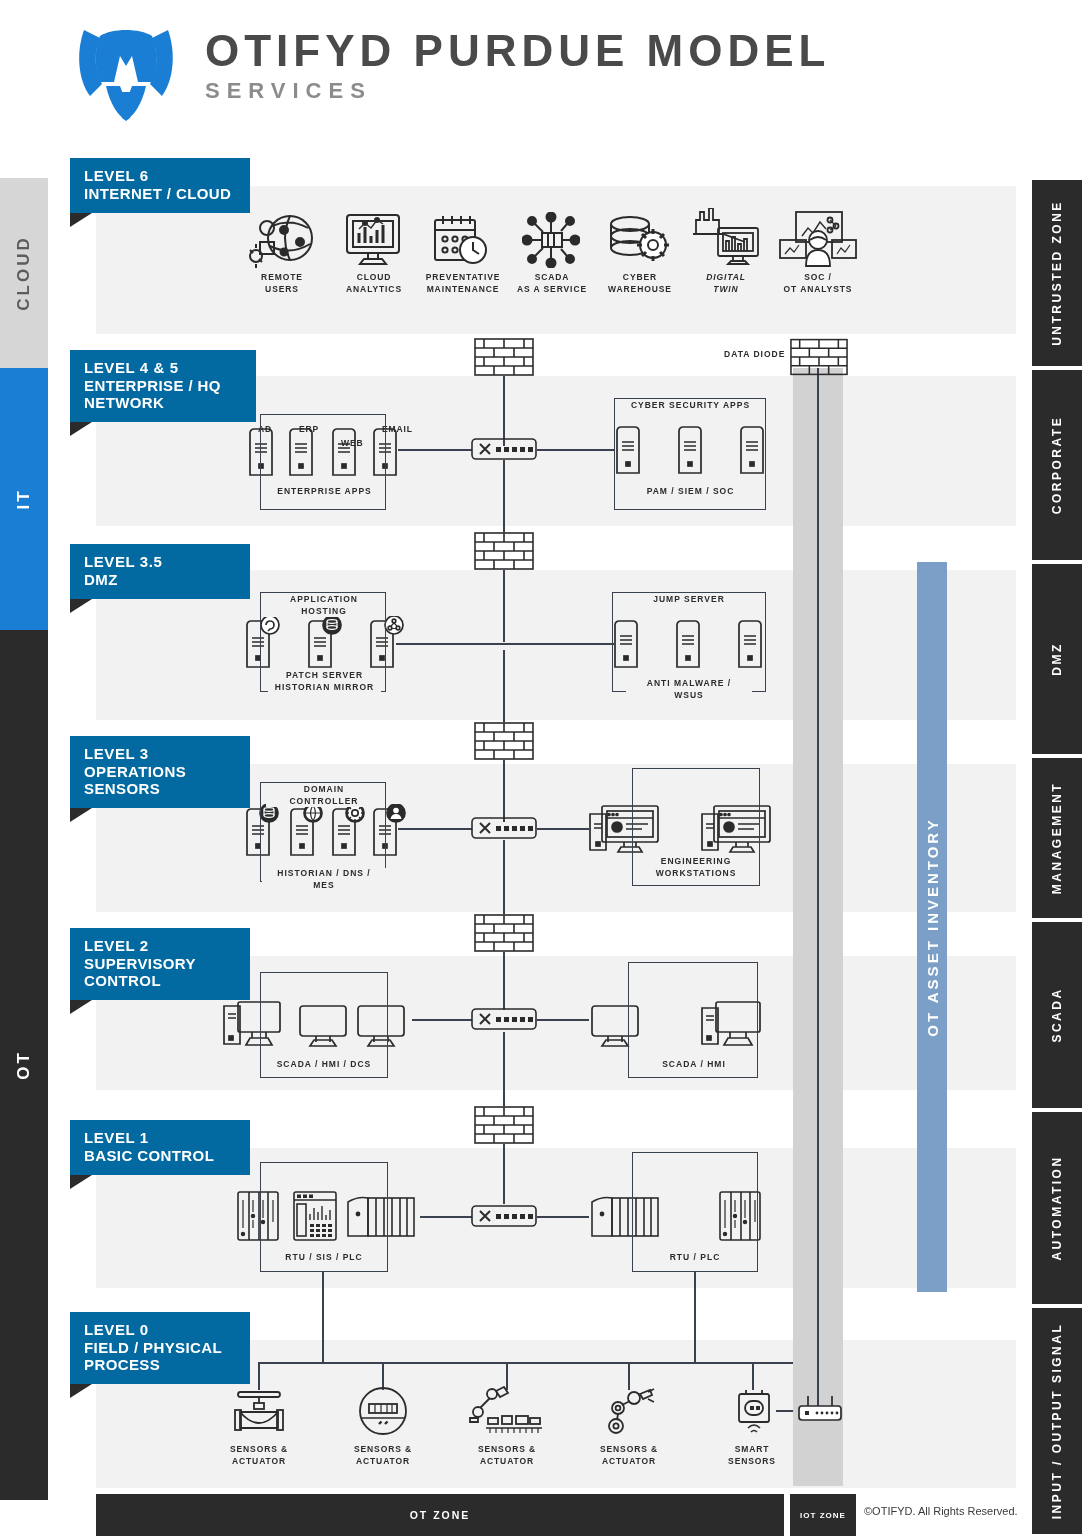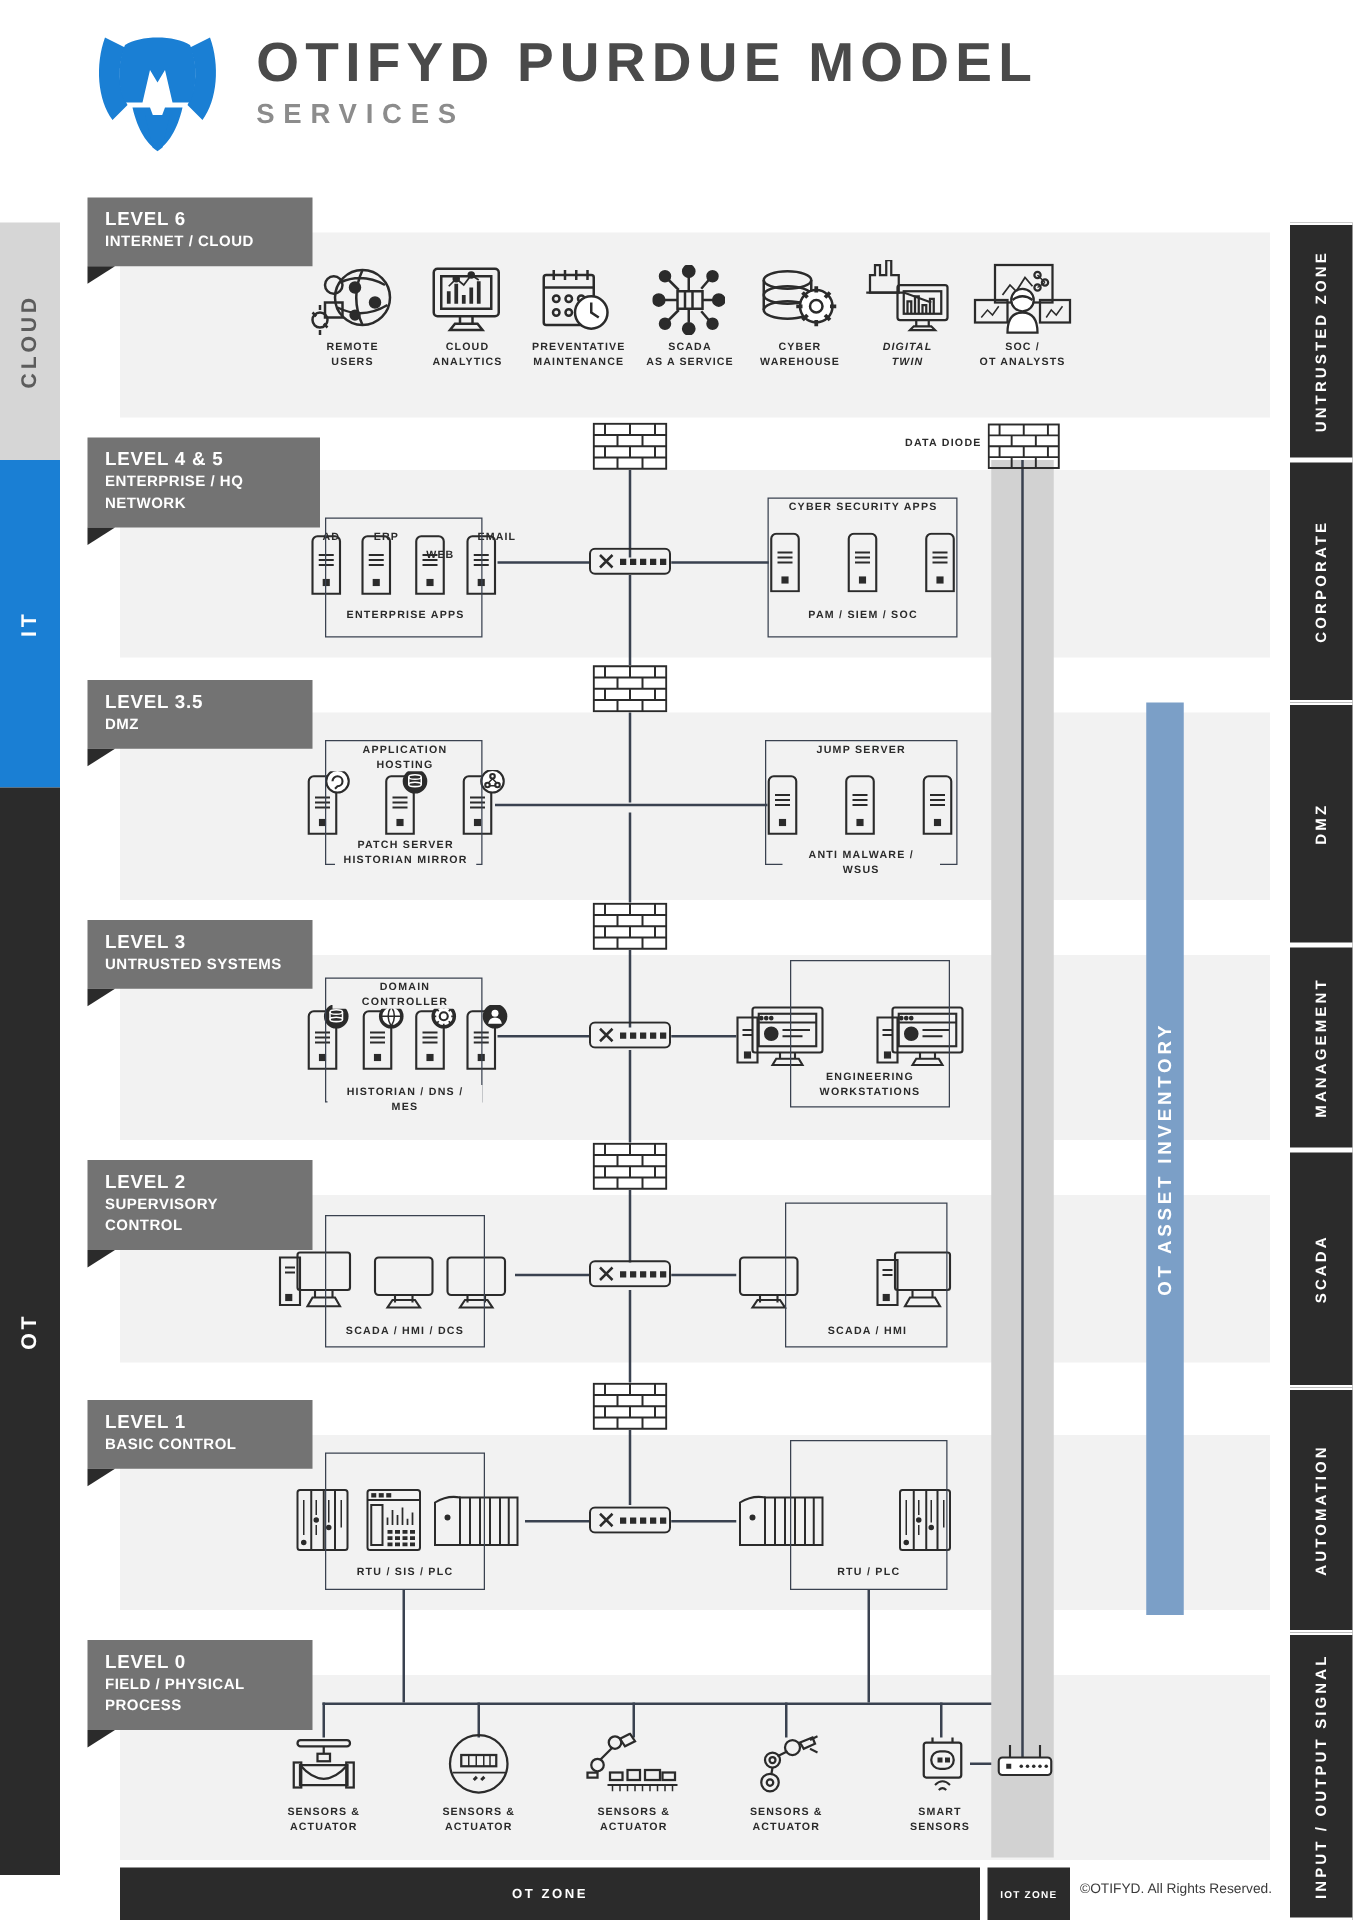--- a/index.html
+++ b/index.html
@@ -47,25 +47,25 @@
     transform: translate(-50%,-50%) rotate(-90deg);
     white-space: nowrap; color: #ffffff; font-weight: bold;
     letter-spacing: 2.5px; font-size: 12px;
   }
 
   
   .band { position: absolute; left: 96px; width: 920px; background: #f2f2f2; }
 
   
   .level-tag {
-    position: absolute; left: 70px; background: #737373; color: #ffffff;
+    position: absolute; left: 70px; background: #0369a1; color: #ffffff;
     padding: 9px 14px 11px 14px; z-index: 6; width: 180px;
   }
   .level-tag .lt-main { font-size: 15px; font-weight: bold; letter-spacing: .6px; line-height: 18px; }
-  .level-tag .lt-sub  { font-size: 12px; font-weight: bold; letter-spacing: .4px; line-height: 17px; }
+  .level-tag .lt-sub  { font-size: 15px; font-weight: bold; letter-spacing: .4px; line-height: 17px; }
   .level-tag::after {
     content: ""; position: absolute; left: 0; bottom: -14px;
     border-left: 22px solid #2b2b2b; border-bottom: 14px solid transparent;
   }
 
   
   #iot-column {
     position: absolute; left: 793px; top: 368px; width: 50px; height: 1118px;
     background: #d2d2d2; z-index: 1;
   }
@@ -205,21 +205,21 @@
 <div class="level-tag" style="top:350px;width:186px;">
   <div class="lt-main">LEVEL 4 &amp; 5</div>
   <div class="lt-sub">ENTERPRISE / HQ NETWORK</div>
 </div>
 <div class="level-tag" style="top:544px;">
   <div class="lt-main">LEVEL 3.5</div>
   <div class="lt-sub">DMZ</div>
 </div>
 <div class="level-tag" style="top:736px;">
   <div class="lt-main">LEVEL 3</div>
-  <div class="lt-sub">UNTRUSTED SYSTEMS</div>
+  <div class="lt-sub">OPERATIONS SENSORS</div>
 </div>
 <div class="level-tag" style="top:928px;">
   <div class="lt-main">LEVEL 2</div>
   <div class="lt-sub">SUPERVISORY CONTROL</div>
 </div>
 <div class="level-tag" style="top:1120px;">
   <div class="lt-main">LEVEL 1</div>
   <div class="lt-sub">BASIC CONTROL</div>
 </div>
 <div class="level-tag" style="top:1312px;">

